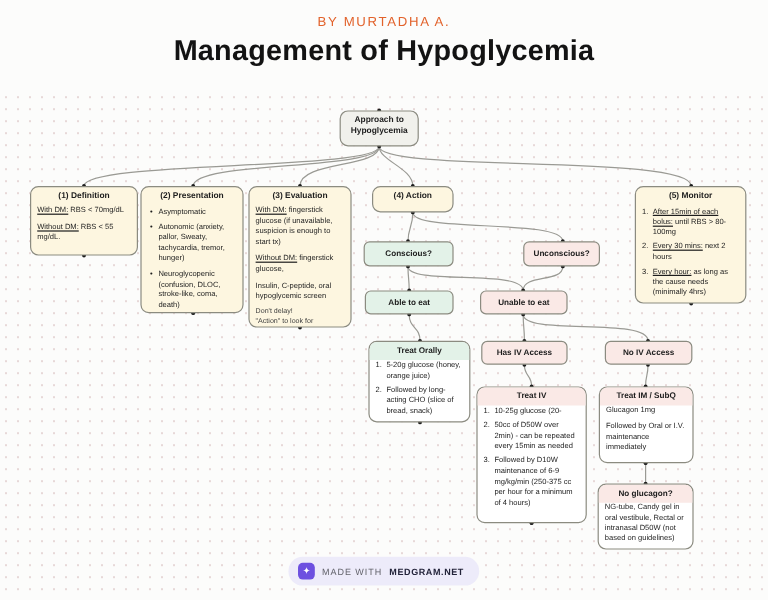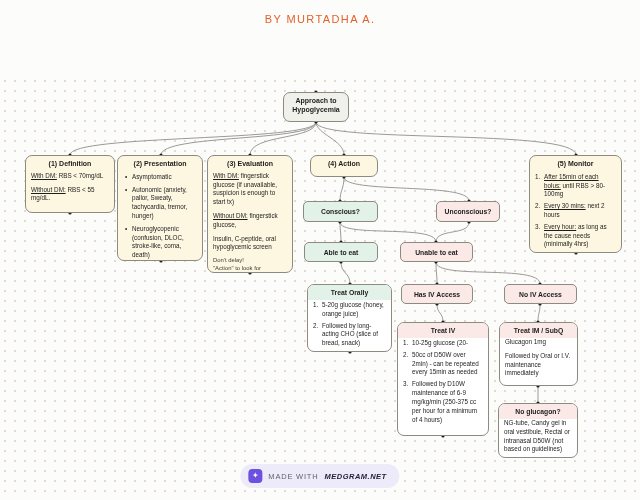--- a/index.html
+++ b/index.html
@@ -42,29 +42,30 @@
   .note{font-size:5.9px;color:#3c3c3c;line-height:1.35;margin-top:4px;}
   .wires{position:absolute;left:0;top:0;pointer-events:none;}
   .badge{
     position:absolute;top:464px;left:50%;transform:translateX(-50%);
     display:flex;align-items:center;gap:6px;
     background:#edebfa;border-radius:14px;padding:5px 13px 5px 8px;
   }
   .badge-icon{width:14px;height:14px;border-radius:4px;background:#6d50e0;color:#fff;
     display:flex;align-items:center;justify-content:center;font-size:8px;line-height:1;}
   .badge-made{font-size:7.5px;color:#63636b;letter-spacing:.8px;}
-  .badge-brand{font-size:7.5px;font-weight:bold;color:#23233a;letter-spacing:.5px;font-style:italic;}
+  .badge-brand{font-size:7.5px;font-weight:bold;color:#23233a;letter-spacing:.5px;}
 </style>
 </head>
 <body>
 
 <div class="gridbg"></div>
 
 <div class="header">
   <div class="byline">BY MURTADHA A.</div>
+  <div class="main-title">Management of Hypoglycemia</div>
 </div>
 
 <svg class="wires" width="640" height="500" viewBox="0 0 640 500">
   <g fill="none" stroke="#9a9a94" stroke-width="1">
     <path d="M316,122 C316,142 70,134 70,155"></path>
     <path d="M316,122 C316,142 161,134 161,155"></path>
     <path d="M316,122 C316,140 250,134 250,155"></path>
     <path d="M316,122 C316,134 344,140 344,155"></path>
     <path d="M316,122 C316,144 576,128 576,155"></path>
     <path d="M344,177 C344,189 340,190 340,201"></path>

